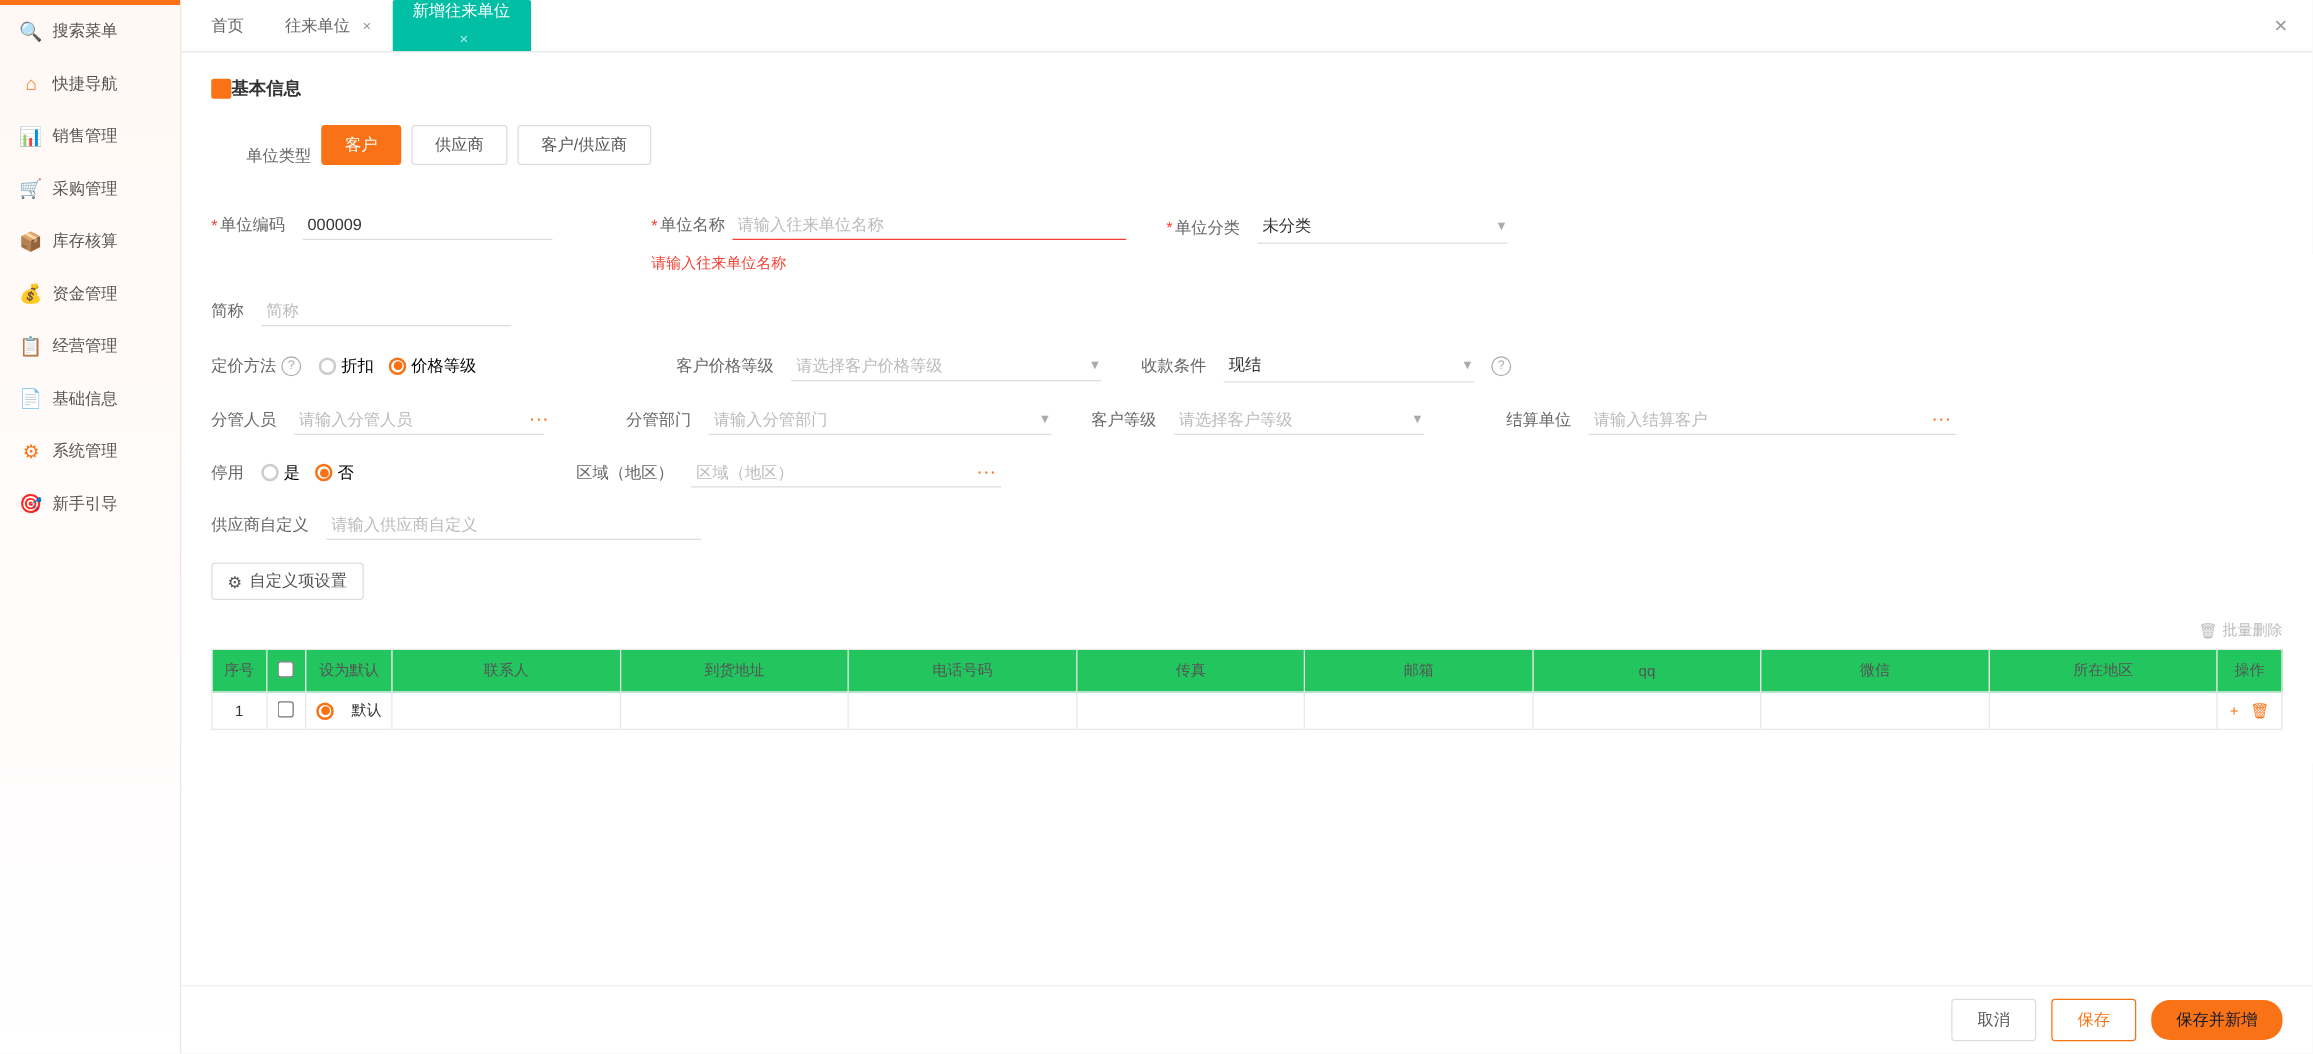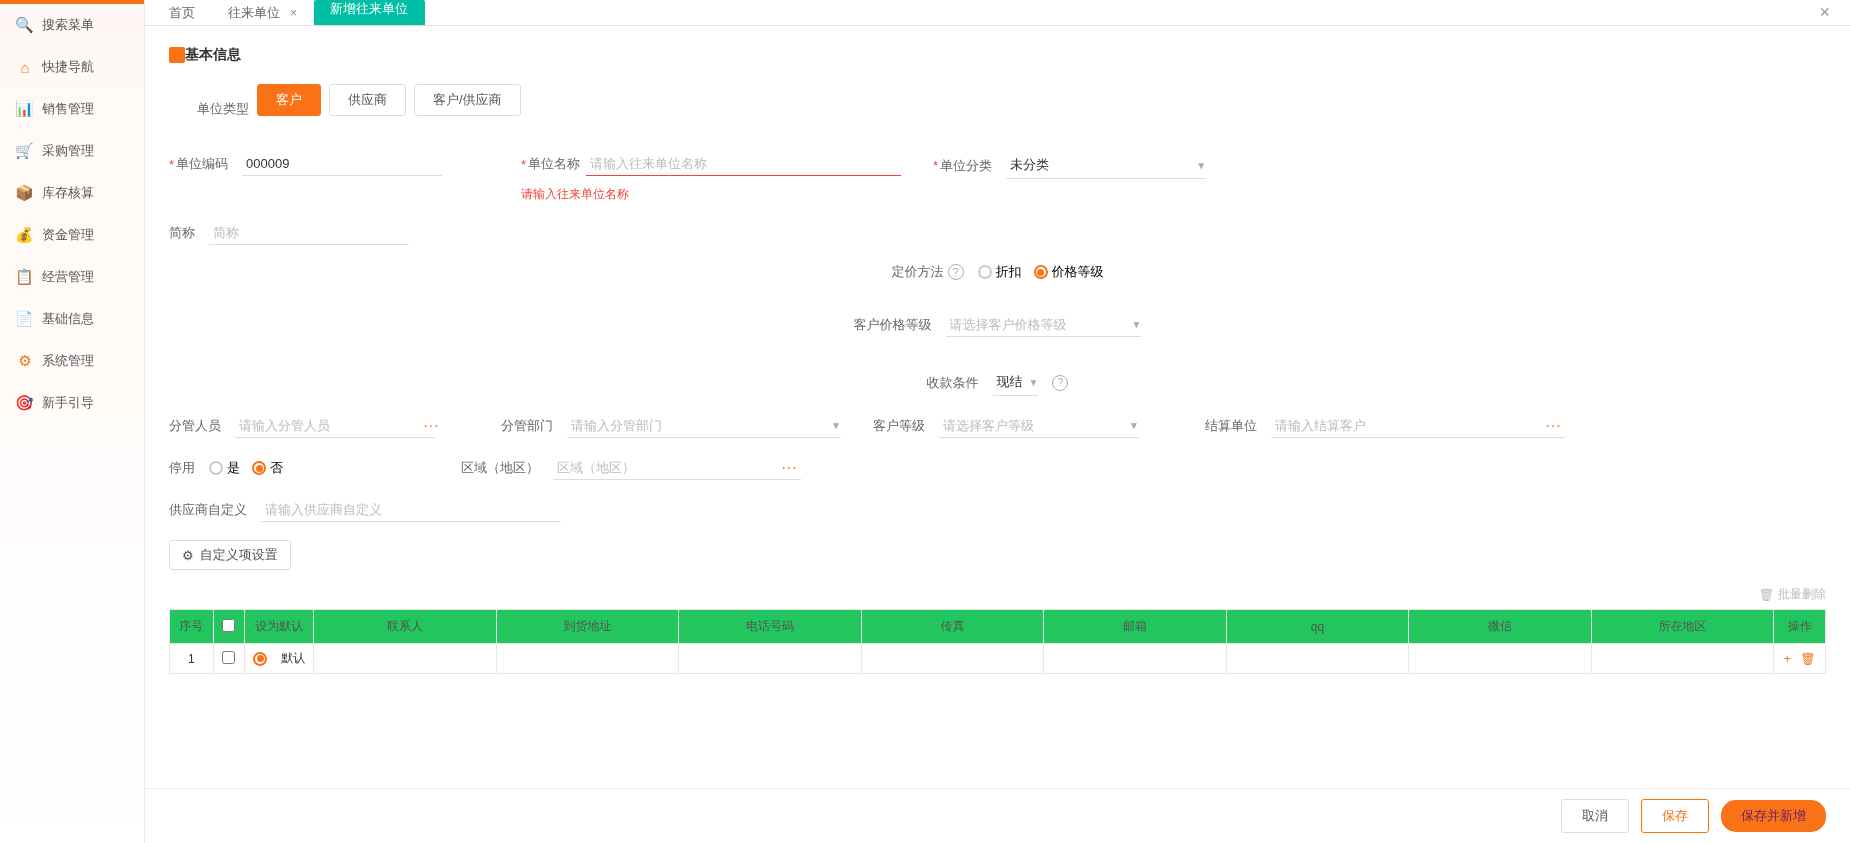--- a/index.html
+++ b/index.html
@@ -45,21 +45,21 @@
       flex-direction: column;
       overflow: hidden;
     }
 
     
     .tab-bar {
       background: #fff;
       border-bottom: 1px solid #e0e0e0;
       display: flex;
       align-items: center;
-      height: 26px;
+      height: 42px;
       padding: 0 8px;
     }
     .tab {
       display: flex;
       align-items: center;
       gap: 6px;
       padding: 0 16px;
       height: 100%;
       font-size: 13px;
       cursor: pointer;
@@ -245,21 +245,21 @@
       background: #fff;
       color: #f97316;
       border-radius: 3px;
       cursor: pointer;
       font-size: 13px;
     }
     .btn-save-new {
       padding: 7px 20px;
       border: none;
       background: #f97316;
-      color: #701a75;
+      color: #0f172a;
       border-radius: 15px;
       cursor: pointer;
       font-size: 13px;
     }
 
     
     .table-section { margin-top: 16px; }
     .table-actions-row {
       display: flex;
       align-items: center;
@@ -447,21 +447,21 @@
 
     <div class="form-row" style="align-items:center;">
       <div class="form-field" style="max-width:320px;">
         <div class="form-label-wrap">
           <label>简称</label>
         </div>
         <input class="form-input" type="text" style="max-width: 200px;" placeholder="简称">
       </div>
     </div>
 
-    <div class="form-row" style="gap:32px; align-items:center;flex-direction:column;">
+    <div class="form-row" style="gap:32px; align-items:center;">
 
       <div class="form-field" style="max-width:340px;">
         <div class="form-label-wrap">
           <label>定价方法</label>
           <span class="info-icon" style="margin-left:4px;">?</span>
         </div>
         <div class="radio-group">
           <div class="radio-item">
             <div class="radio-circle"></div>
             <span>折扣</span>

